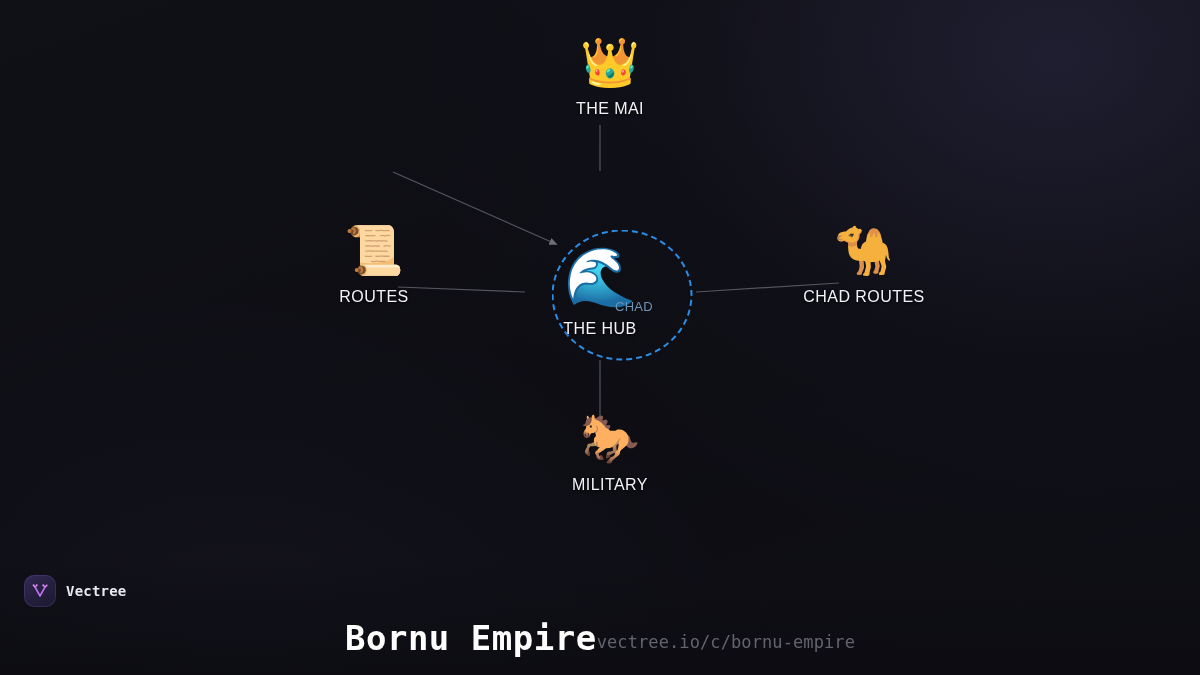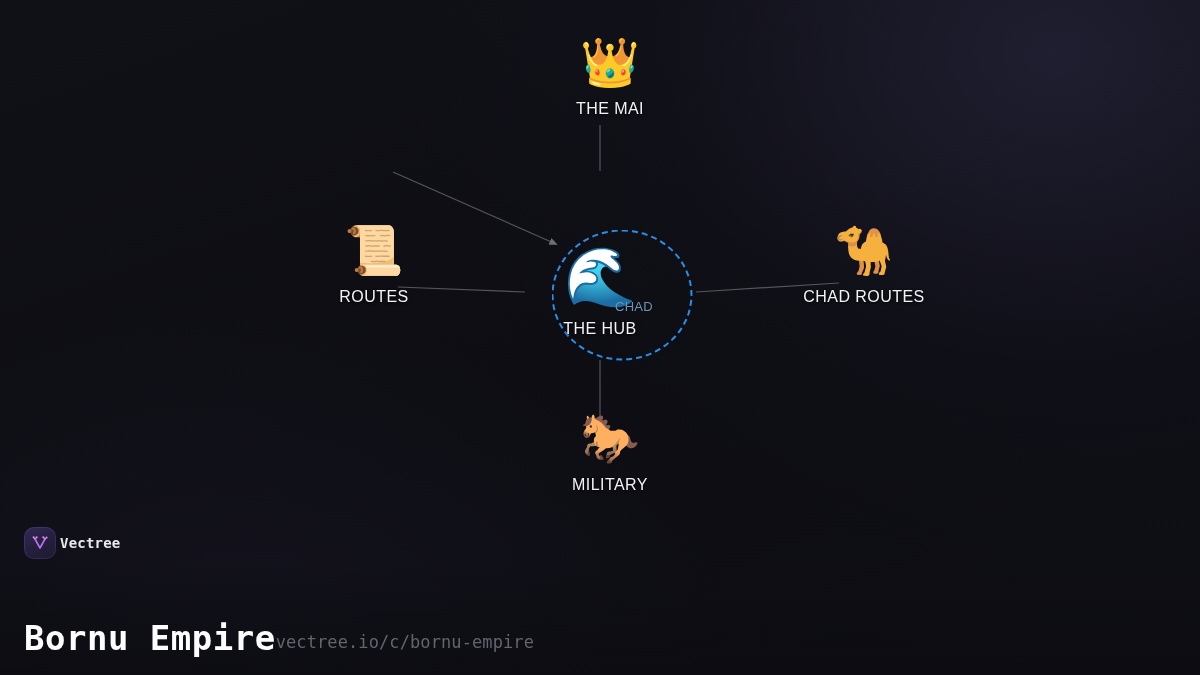--- a/index.html
+++ b/index.html
@@ -76,37 +76,37 @@
   #footer {
     position:absolute;
     left:0; right:0; bottom:0;
     height:115px;
     padding:0 24px 18px 24px;
     display:flex;
     flex-direction:column;
     justify-content:flex-end;
     background:linear-gradient(180deg, rgba(14,14,21,0) 0%, rgba(13,13,19,0.55) 38%, rgba(12,12,18,0.92) 100%);
   }
-  .brand-row { display:flex; align-items:center; gap:4px; margin-bottom:14px; }
+  .brand-row { display:flex; align-items:center; gap:10px; margin-bottom:14px; }
   .brand-logo {
     width:32px; height:32px;
     border-radius:10px;
     background:linear-gradient(150deg,#332a55 0%,#241f3d 55%,#1d1a31 100%);
     display:flex; align-items:center; justify-content:center;
     flex:0 0 auto;
     box-shadow:0 0 0 1px rgba(150,110,225,0.18) inset;
   }
   .brand-name {
     font-family:"DejaVu Sans Mono", monospace;
     font-size:14px;
     font-weight:bold;
     color:#e9eaf0;
     letter-spacing:0.2px;
   }
-  .title-row { display:flex; align-items:flex-end; justify-content:flex-start;margin-top:48px; }
+  .title-row { display:flex; align-items:flex-end; justify-content:center; }
   .page-title {
     font-family:"DejaVu Sans Mono", monospace;
     font-size:34px;
     font-weight:bold;
     color:#fdfdfe;
     letter-spacing:0.5px;
     line-height:1.05;
   }
   .page-url {
     font-family:"DejaVu Sans Mono", monospace;

